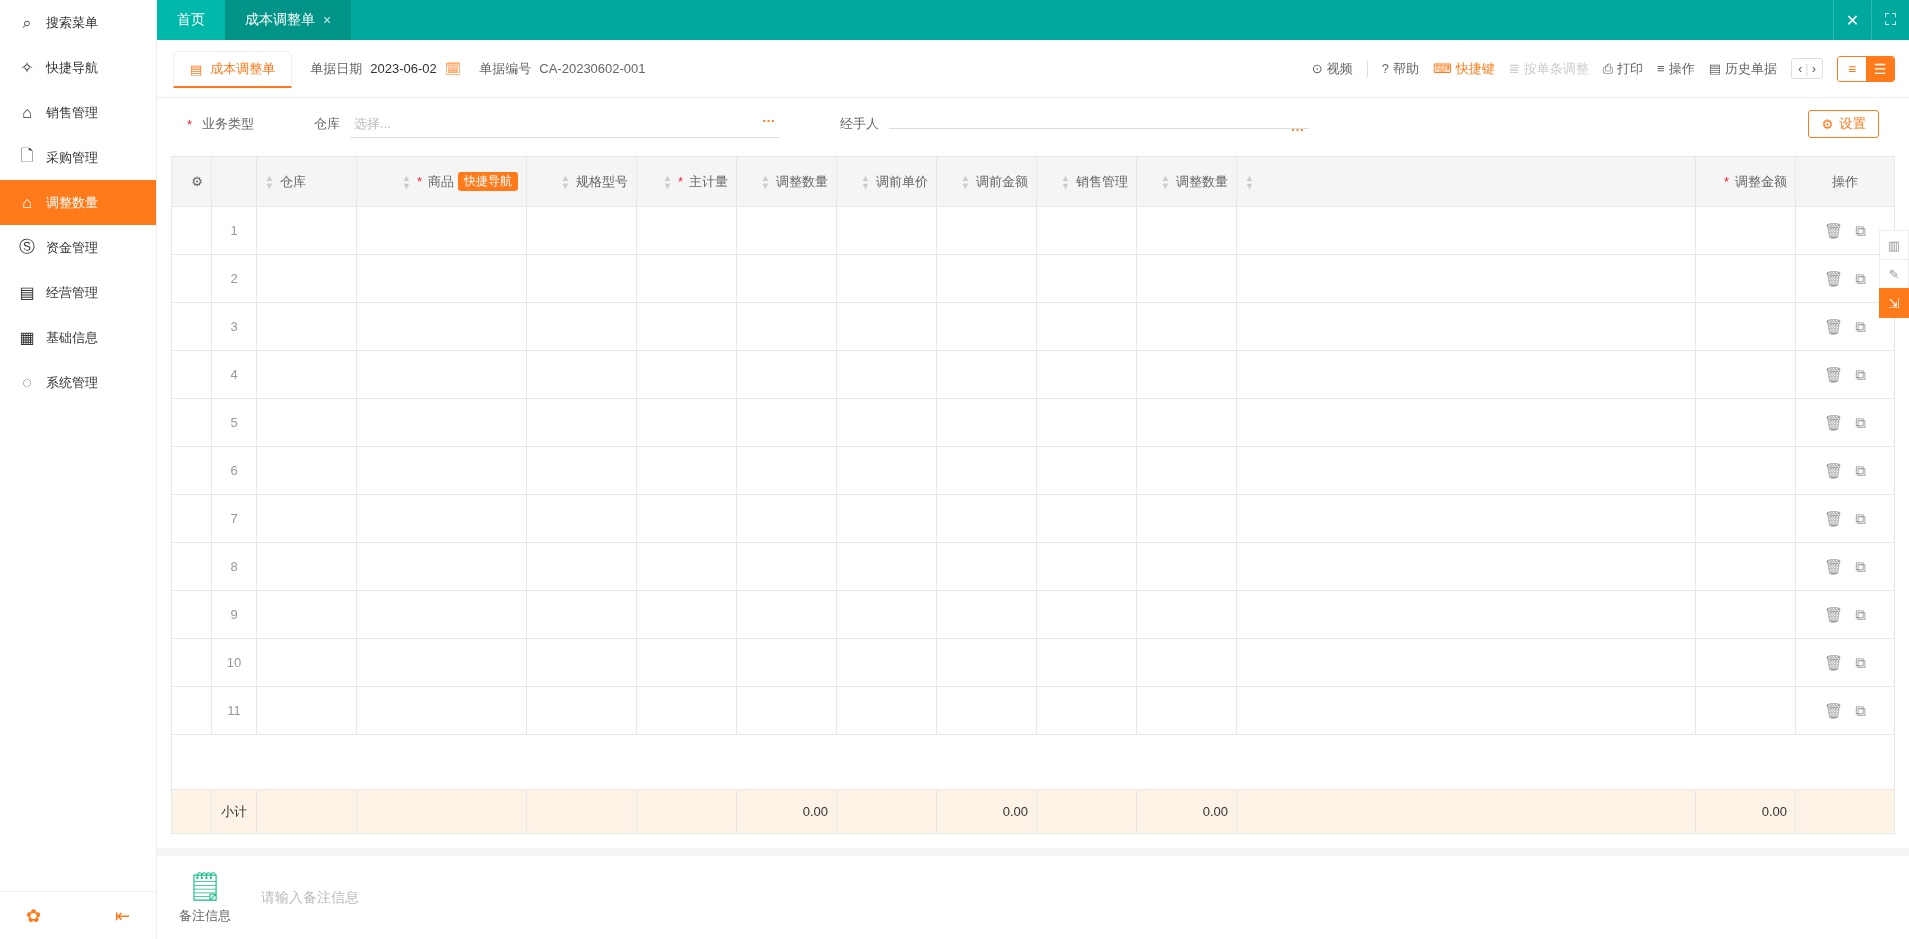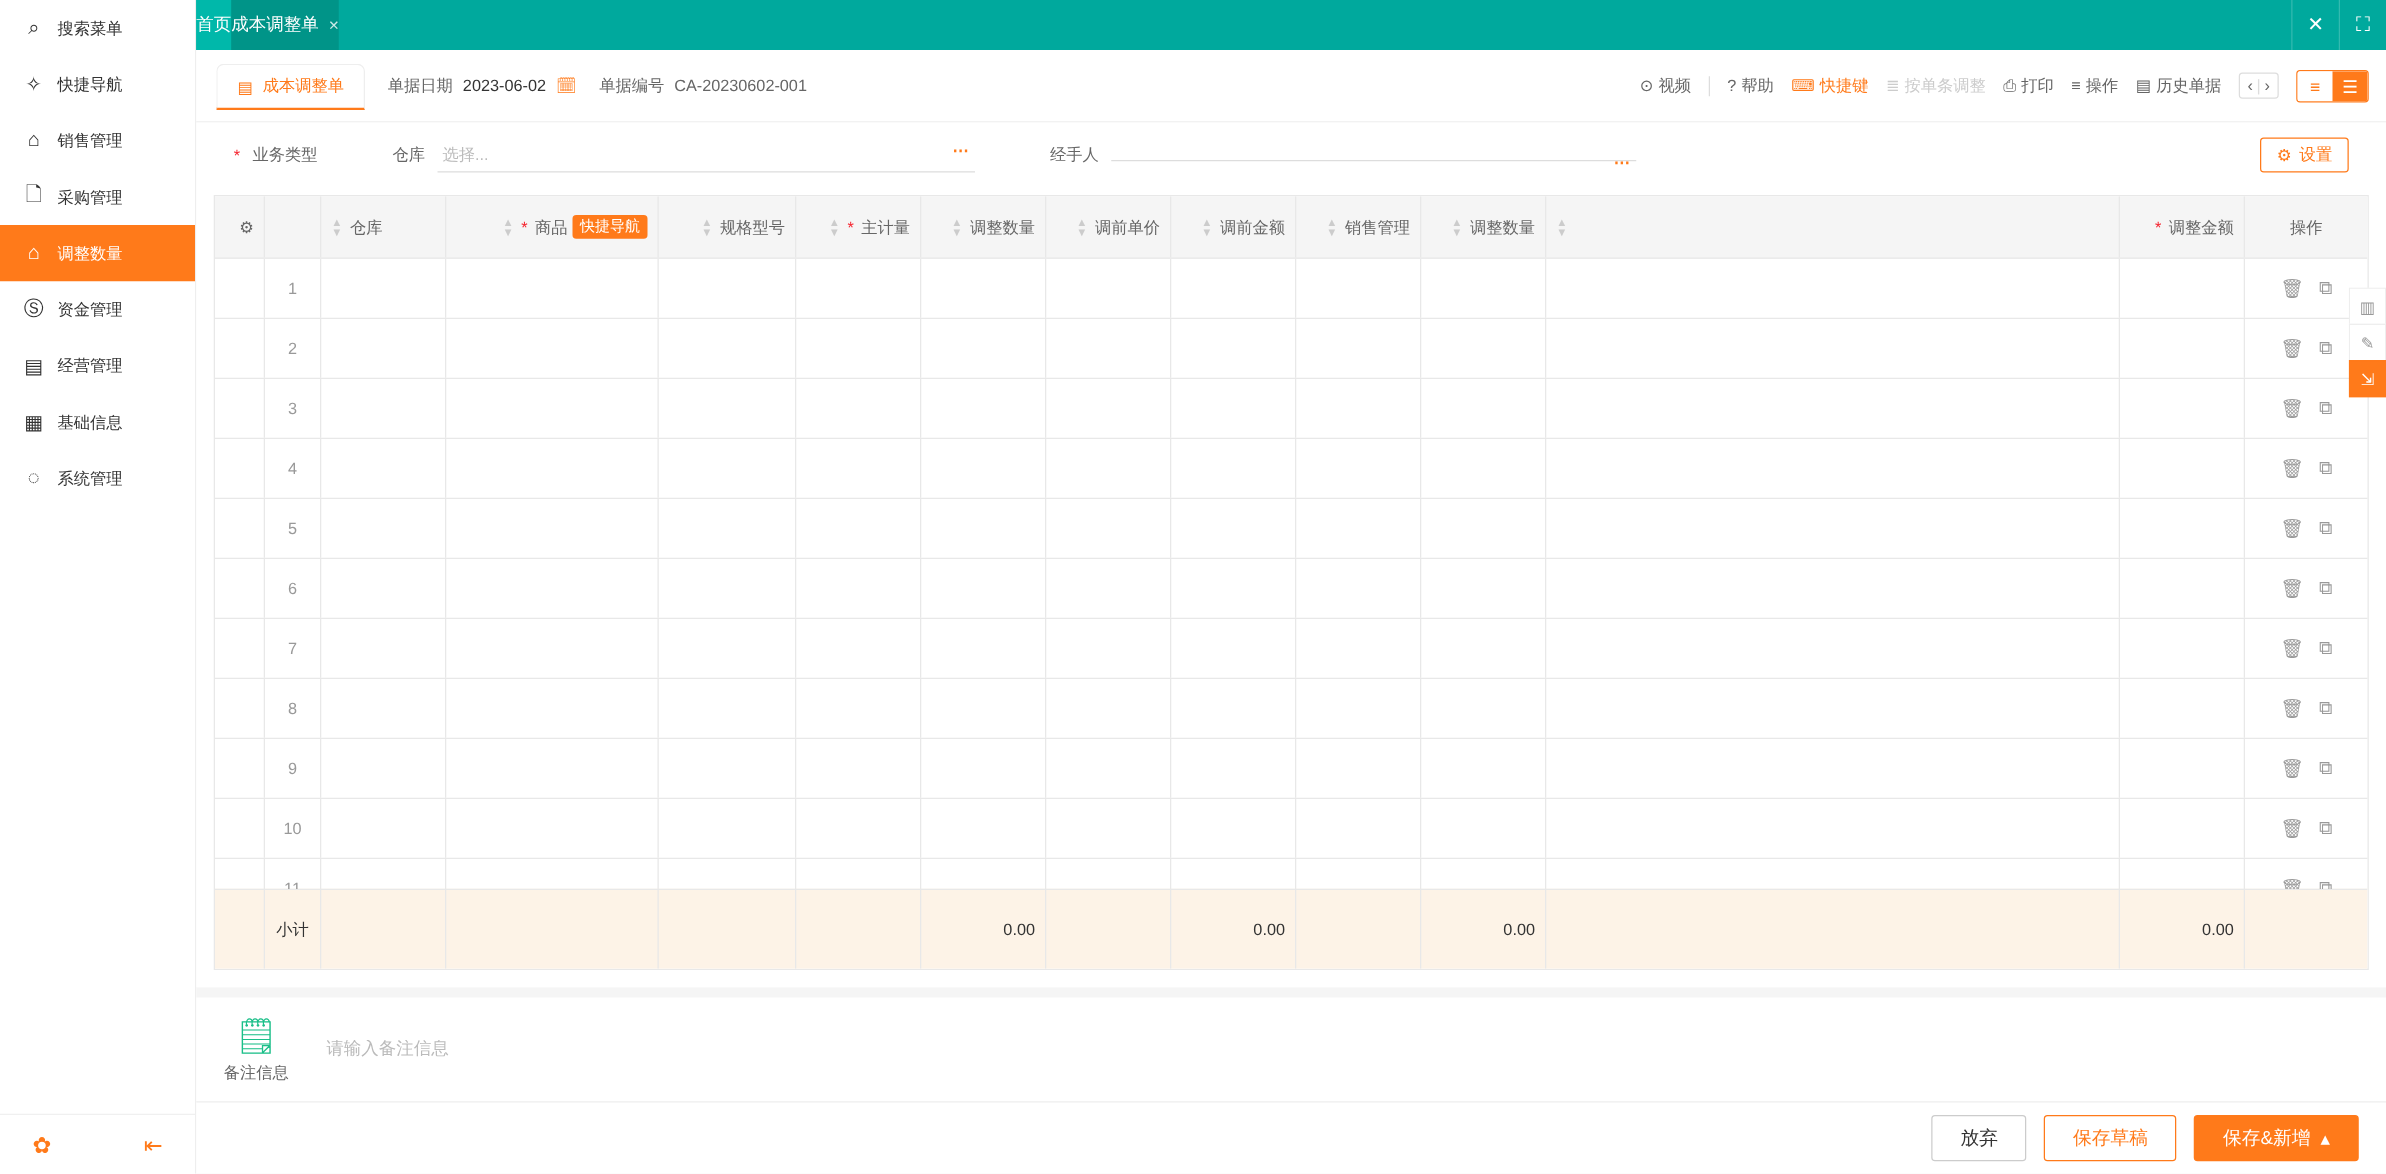--- a/index.html
+++ b/index.html
@@ -12,21 +12,21 @@
   .sidebar li { display: flex; align-items: center; height: 45px; padding: 0 18px; cursor: pointer; color: #333; gap: 10px; }
   .sidebar li.active { background: #ff7a1a; color: #fff; }
   .sidebar li .icn { width: 18px; height: 18px; display: inline-flex; align-items: center; justify-content: center; font-size: 16px; }
   .sidebar-footer { height: 48px; display: flex; align-items: center; justify-content: space-between; padding: 0 26px; color: #ff7a1a; font-size: 18px; border-top: 1px solid #f0f0f0; }
 
   
   .main { flex: 1; display: flex; flex-direction: column; background: #f5f5f5; min-width: 0; position: relative; }
 
   
   .tabs-bar { height: 40px; background: #00a99d; display: flex; align-items: stretch; color: #fff; }
-  .tab { display: flex; align-items: center; padding: 0 0; gap: 8px; cursor: pointer; font-size: 14px; }
+  .tab { display: flex; align-items: center; padding: 0 20px; gap: 8px; cursor: pointer; font-size: 14px; }
   .tab.home { background: #00b8aa; }
   .tab.active { background: #009488; }
   .tab .close-x { font-size: 14px; opacity: .8; }
   .tabs-spacer { flex: 1; }
   .tabs-right { display: flex; align-items: center; }
   .tabs-right .tb { width: 38px; height: 100%; display: flex; align-items: center; justify-content: center; border-left: 1px solid rgba(255,255,255,.2); cursor: pointer; font-size: 16px; }
 
   
   .doc-hdr { background: #fff; border-bottom: 1px solid #eee; display: flex; align-items: center; padding: 10px 14px 10px 0; gap: 18px; margin: 0; }
   .doc-tab { margin-left: 16px; display: flex; align-items: center; gap: 8px; border: 1px solid #eee; border-bottom: 2px solid #ff7a1a; border-radius: 6px 6px 0 0; padding: 8px 16px; background: #fff; color: #ff7a1a; position: relative; top: 1px; }
@@ -83,21 +83,21 @@
   .c-adjamt{ width: 100px; }
   .c-ops { width: 98px; justify-content: center; border-right: none; }
   .scan-btn { background: #ff7a1a; color: #fff; font-size: 12px; padding: 1px 6px; border-radius: 3px; }
 
   .tbody { flex: 1; overflow-y: auto; }
   .trow { height: 48px; border-bottom: 1px solid #e8e8e8; }
   .trow .cell { color: #333; }
   .trow .c-idx { color: #999; }
   .ops-icn { color: #999; margin: 0 6px; cursor: pointer; font-size: 15px; }
 
-  .tfoot { background: #fdf3e7; height: 64px; border-top: 1px solid #e8e8e8; }
+  .tfoot { background: #fdf3e7; height: 44px; border-top: 1px solid #e8e8e8; }
   .tfoot .cell { color: #333; justify-content: flex-end; }
   .tfoot .lbl { justify-content: center; }
 
   
   .remarks { background: #fff; display: flex; align-items: center; padding: 14px 22px; gap: 30px; border-top: 8px solid #f5f5f5; }
   .remarks .ric { display:flex; flex-direction: column; align-items: center; gap: 4px; color: #666; }
   .remarks .ric .big { color: #1bbf89; font-size: 28px; }
   .remarks input { flex: 1; border: none; outline: none; font-size: 14px; color: #333; font-family: Liberation Mono, monospace; }
   .remarks input::placeholder { color: #bbb; }
 
@@ -556,28 +556,20 @@
     </div>
 
     <div class="remarks">
       <div class="ric">
         <span class="big">🗒</span>
         <span>备注信息</span>
       </div>
       <input type="text" placeholder="请输入备注信息" style="">
     </div>
 
-    <div class="footer">
-      <button class="btn btn-white">放弃</button>
-      <button class="btn btn-ghost">保存草稿</button>
-      <button class="btn btn-primary">
-        <span>保存&amp;新增</span>
-        <span>▴</span>
-      </button>
-    </div>
 
     <div class="float-bar">
       <span>▥</span>
       <span>✎</span>
       <span class="on">⇲</span>
     </div>
   </div>
 </div>
 
 </body></html>

